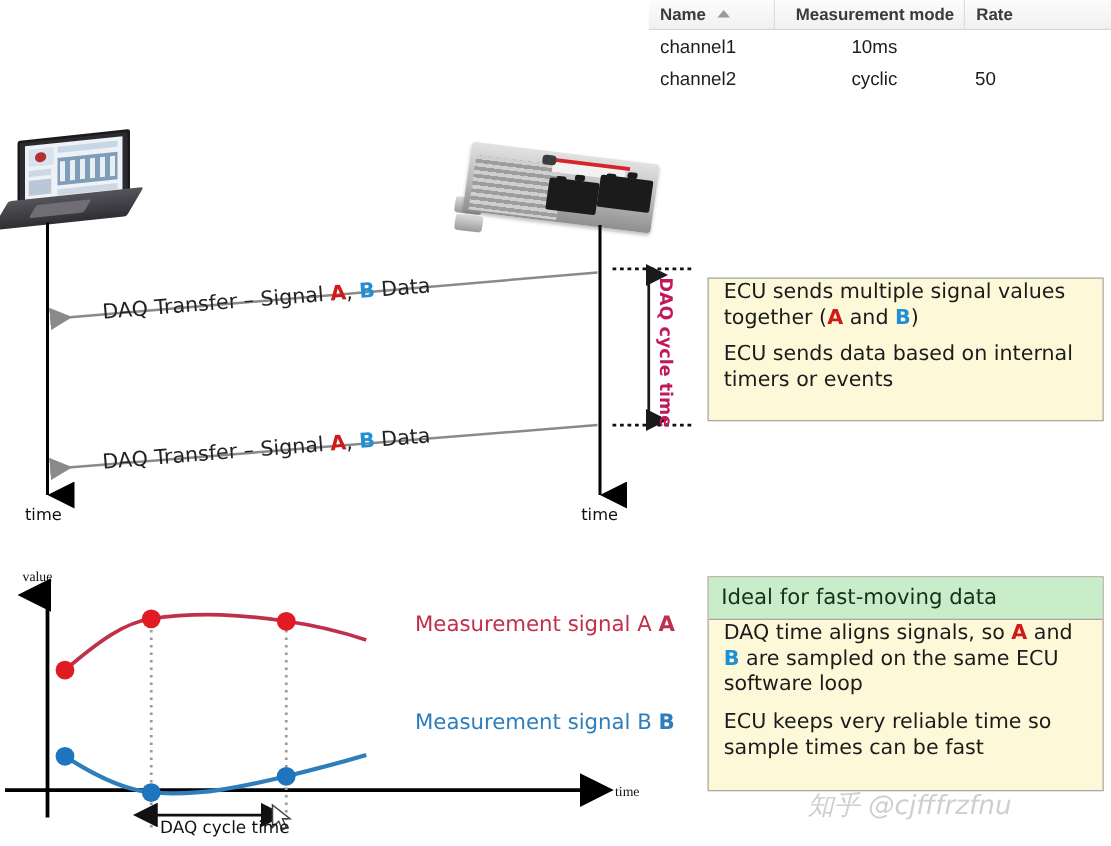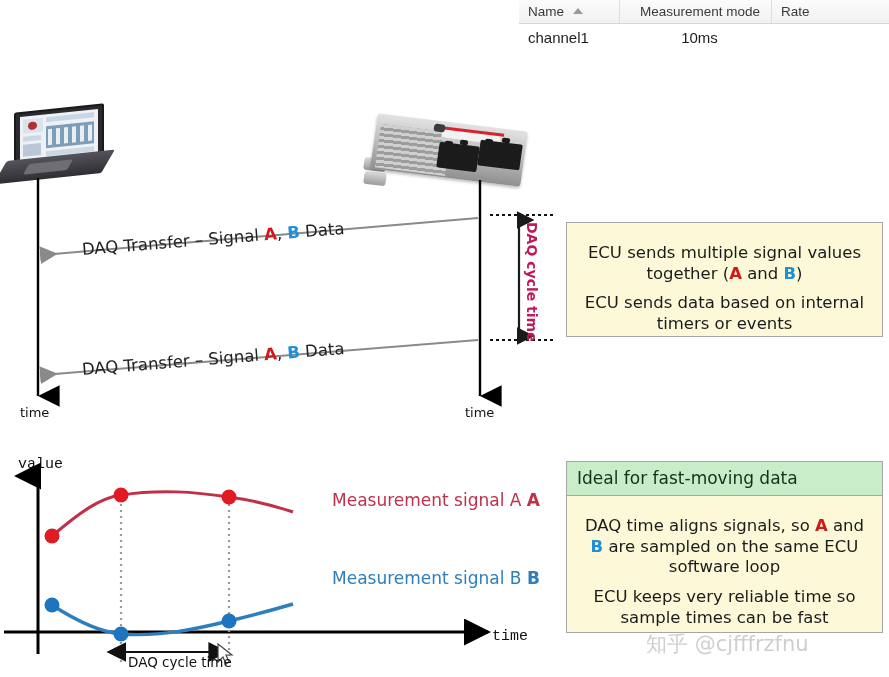--- a/index.html
+++ b/index.html
@@ -4,21 +4,21 @@
 <style>
   html,body{margin:0;padding:0;background:#ffffff;}
   body{width:889px;height:677px;position:relative;overflow:hidden;
        font-family:"Liberation Sans","DejaVu Sans",sans-serif;}
   .abs{position:absolute;}
 
   
   #channel-table{left:519px;top:0px;width:370px;}
   #channel-table .thead{display:flex;height:23px;align-items:center;
       background:linear-gradient(#fcfcfc,#f1f1f1);
-      border-bottom:1px solid #d6d6d6;}
+      border-bottom:1px solid #d6d6d6;font-weight:bold;}
   #channel-table .th{font-size:13.5px;color:#3b3b3b;padding-left:9px;
       height:23px;line-height:23px;box-sizing:border-box;position:relative;}
   #channel-table .th+.th{border-left:1px solid #dedede;}
   .col-name{width:100px;}
   .col-mode{width:152px;text-align:center;}
   .col-rate{width:116px;}
   .sort-arrow{display:inline-block;margin-left:9px;
       border-left:5px solid transparent;border-right:5px solid transparent;
       border-bottom:6px solid #9a9a9a;vertical-align:2px;}
   #channel-table .trow{display:flex;height:26px;align-items:center;}
@@ -73,52 +73,57 @@
 
   
   .callout{position:absolute;background:#fcf8d8;border:1px solid #a6a6a6;
       box-sizing:border-box;}
   .callout p{margin:0 0 9px 0;font-size:16.5px;line-height:1.25;color:#1b1b1b;
       font-family:"DejaVu Sans",sans-serif;}
   .callout p:last-child{margin-bottom:0;}
   .callout-hdr{background:#c9ecc9;border-bottom:1px solid #a6a6a6;
       font-size:17px;color:#14321a;padding:6px 10px 7px 10px;
       font-family:"DejaVu Sans",sans-serif;}
-  .callout-body{padding:20px 12px 10px 12px;text-align:center;}
+  .callout-body{padding:0 12px 10px 12px;}
 
   
   #chart{left:0;top:440px;width:560px;height:237px;}
-  .axis-lab{position:absolute;font-size:15px;color:#111;
-      font-family:Liberation Mono, monospace;}
+  .axis-lab{position:absolute;font-size:11px;color:#111;
+      font-family:Liberation Serif, serif;}
   .leg{position:absolute;font-size:17px;font-family:"DejaVu Sans",sans-serif;margin-left:32px;}
   .legA{color:#c0304a;}
   .legB{color:#2e7ebb;text-align:center;}
   .leg b{font-weight:bold;}
   .cyc-bot{position:absolute;font-size:13.5px;color:#111;
       font-family:"DejaVu Sans",sans-serif;}
 
   
   #watermark{position:absolute;left:646px;top:630px;font-size:21px;
-      color:#cfcfcf;font-family:"DejaVu Sans",sans-serif;white-space:nowrap;}
+      color:#cfcfcf;font-family:"DejaVu Sans",sans-serif;white-space:nowrap;font-style:italic;}
 </style>
 </head>
 <body>
 
 <div class="abs" id="channel-table">
   <div class="thead">
     <div class="th col-name">
       <span>Name</span><span class="sort-arrow"></span>
     </div>
     <div class="th col-mode">Measurement mode</div>
     <div class="th col-rate">Rate</div>
   </div>
   <div class="trow">
     <div class="td col-name">channel1</div>
     <div class="td col-mode">10ms</div>
     <div class="td col-rate"></div>
+  </div>
+  <div class="trow">
+    <div class="td col-name">channel2</div>
+    <div class="td col-mode">cyclic</div>
+    <div class="td col-rate">50</div>
   </div>
 </div>
 
 <div class="abs" id="seq">
 
   <div class="device-img" style="left:0px;top:8px;width:118px;height:80px;">
     <div class="lap-screen">
       <div class="lap-disp">
         <div class="lap-bar" style="left:3px;top:3px;width:20px;height:14px;background:#d9e3ee;"></div>
         <div class="lap-bar" style="left:26px;top:3px;width:48px;height:5px;background:#c8d7e6;"></div>

